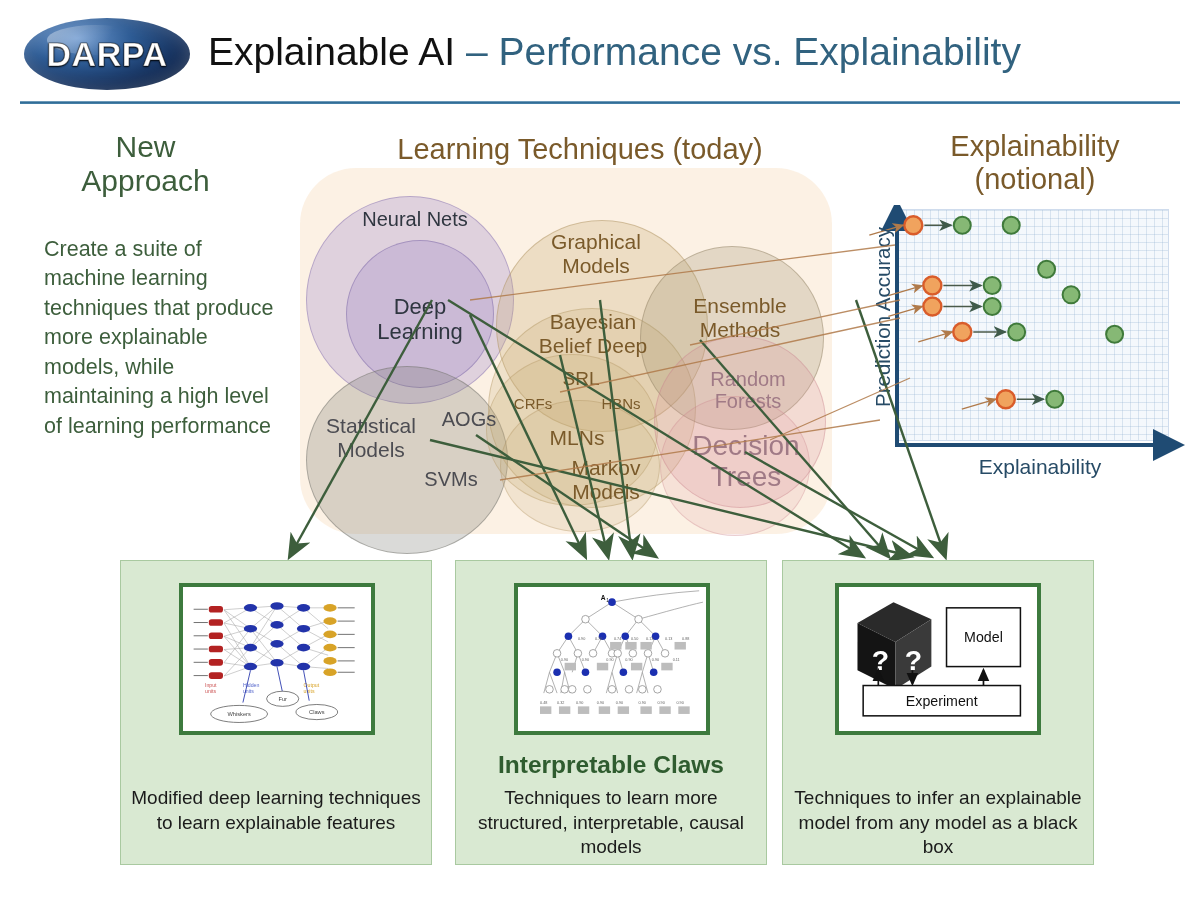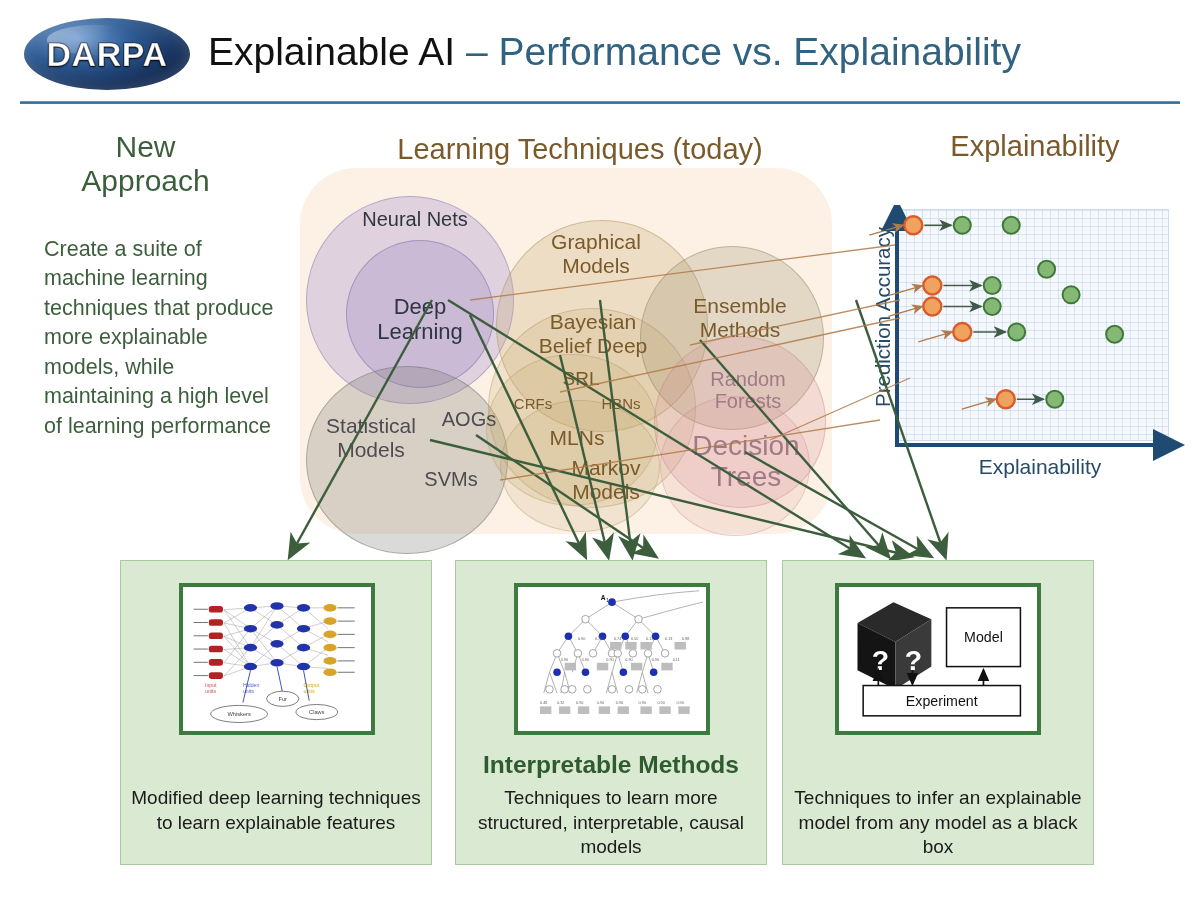--- a/index.html
+++ b/index.html
@@ -171,20 +171,21 @@
   <div id="header-rule"></div>
 </div>
 
 <div class="col-head" id="head-new-approach">
   <div>New</div>
   <div>Approach</div>
 </div>
 <div class="col-head" id="head-learning">Learning Techniques (today)</div>
 <div class="col-head" id="head-explain">
   <div>Explainability</div>
+  <div>(notional)</div>
 </div>
 
 <div id="new-approach-body">Create a suite of machine learning techniques that produce more explainable models, while maintaining a high level of learning performance</div>
 
 <div id="venn">
   <div id="venn-backdrop"></div>
 
   <div class="vcircle c-neuralnets"></div>
   <div class="vcircle c-deeplearn"></div>
   <div class="vcircle c-statistical"></div>
@@ -485,21 +486,21 @@
           <text x="82" y="124">0.90</text>
         <text x="102" y="124">0.90</text>
           <text x="126" y="124">0.90</text>
         <text x="146" y="124">0.90</text>
           <text x="166" y="124">0.90</text>
       </g>
       <text x="86" y="14" font-size="7" font-weight="bold" fill="#111" font-family="Liberation Sans, sans-serif">A</text>
       <text x="92" y="16" font-size="5" fill="#111" font-family="Liberation Sans, sans-serif">1</text>
     </svg>
   </div>
-  <div class="panel-title" style="top:190px;">Interpretable Methods</div>
+  <div class="panel-title" style="top:190px;">Interpretable Claws</div>
   <div class="panel-desc" style="top:225px;">Techniques to learn more structured, interpretable, causal models</div>
 </div>
 
 <div class="panel" id="panel-induct">
   <div class="panel-figure" id="fig-induct">
     <svg viewBox="0 0 206 152" width="198" height="144">
       <defs>
         <marker id="blkArrow" markerWidth="8" markerHeight="8" refX="6.5" refY="4" orient="auto">
           <path d="M0,0.5 L8,4 L0,7.5 Z" fill="#111"></path>
         </marker>

